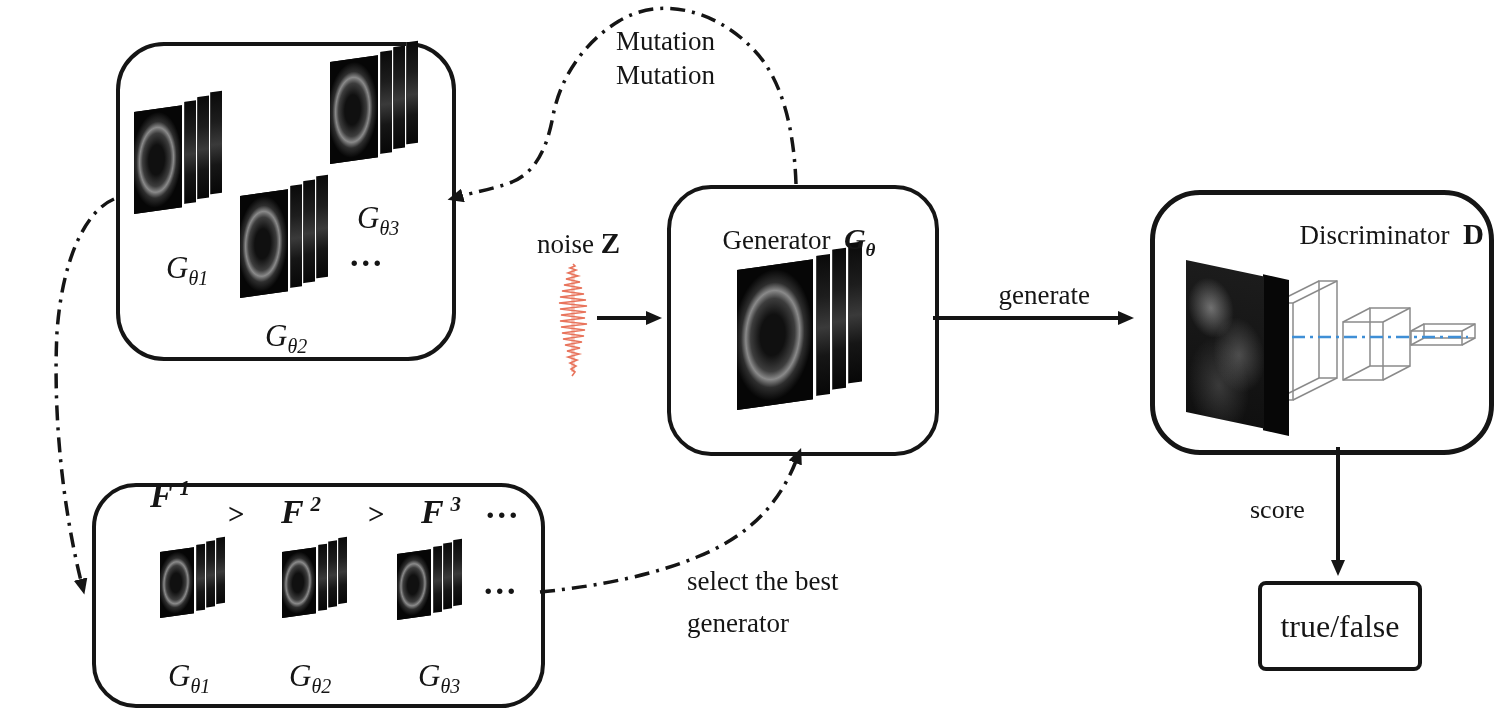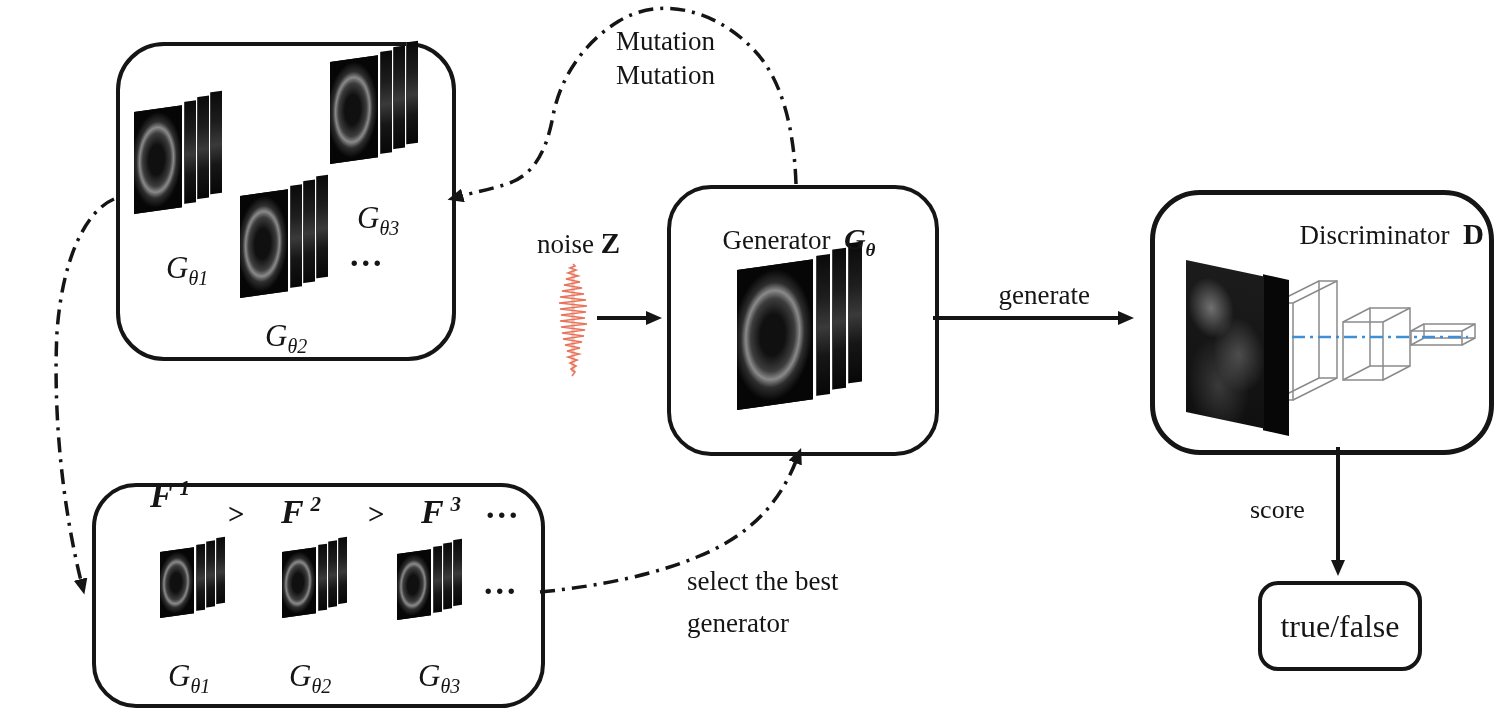--- a/index.html
+++ b/index.html
@@ -10,21 +10,21 @@
     font-family:"Liberation Serif", serif;
     color:var(--ink,#151515);
     overflow:hidden;
   }
   
   .obox{position:absolute;border:4px solid var(--ink,#151515);background:transparent;z-index:0;}
   .box-pop {left:116px;top:42px;width:332px;height:311px;border-radius:48px;}
   .box-gen {left:667px;top:185px;width:264px;height:263px;border-radius:44px;}
   .box-disc{left:1150px;top:190px;width:334px;height:255px;border-radius:50px;border-width:5px;}
   .box-score{left:92px;top:483px;width:445px;height:217px;border-radius:44px;}
-  .box-tf  {left:1258px;top:581px;width:156px;height:82px;border-radius:20px;display:flex;align-items:center;justify-content:center;}
+  .box-tf  {left:1258px;top:581px;width:156px;height:82px;border-radius:8px;display:flex;align-items:center;justify-content:center;}
   
   svg.wires{position:absolute;left:0;top:0;z-index:1;}
   .arrow{stroke:var(--ink,#151515);stroke-width:4;fill:none;}
   .dashdot{stroke:var(--ink,#151515);stroke-width:3.5;fill:none;stroke-dasharray:15 7 3 7;}
   .arrowhead{fill:var(--ink,#151515);}
   .bluedash{stroke:var(--flow-blue,#3f8fd6);stroke-width:2.5;fill:none;stroke-dasharray:13 5 3 5;}
   .wire3d{stroke:#8a8a8a;stroke-width:1.5;fill:none;}
   .wave{stroke:var(--noise-waveform,#e8745c);stroke-width:1.6;fill:none;}
   .wave2{stroke:var(--noise-waveform,#e8745c);stroke-width:3.5;opacity:.35;fill:none;}
   

